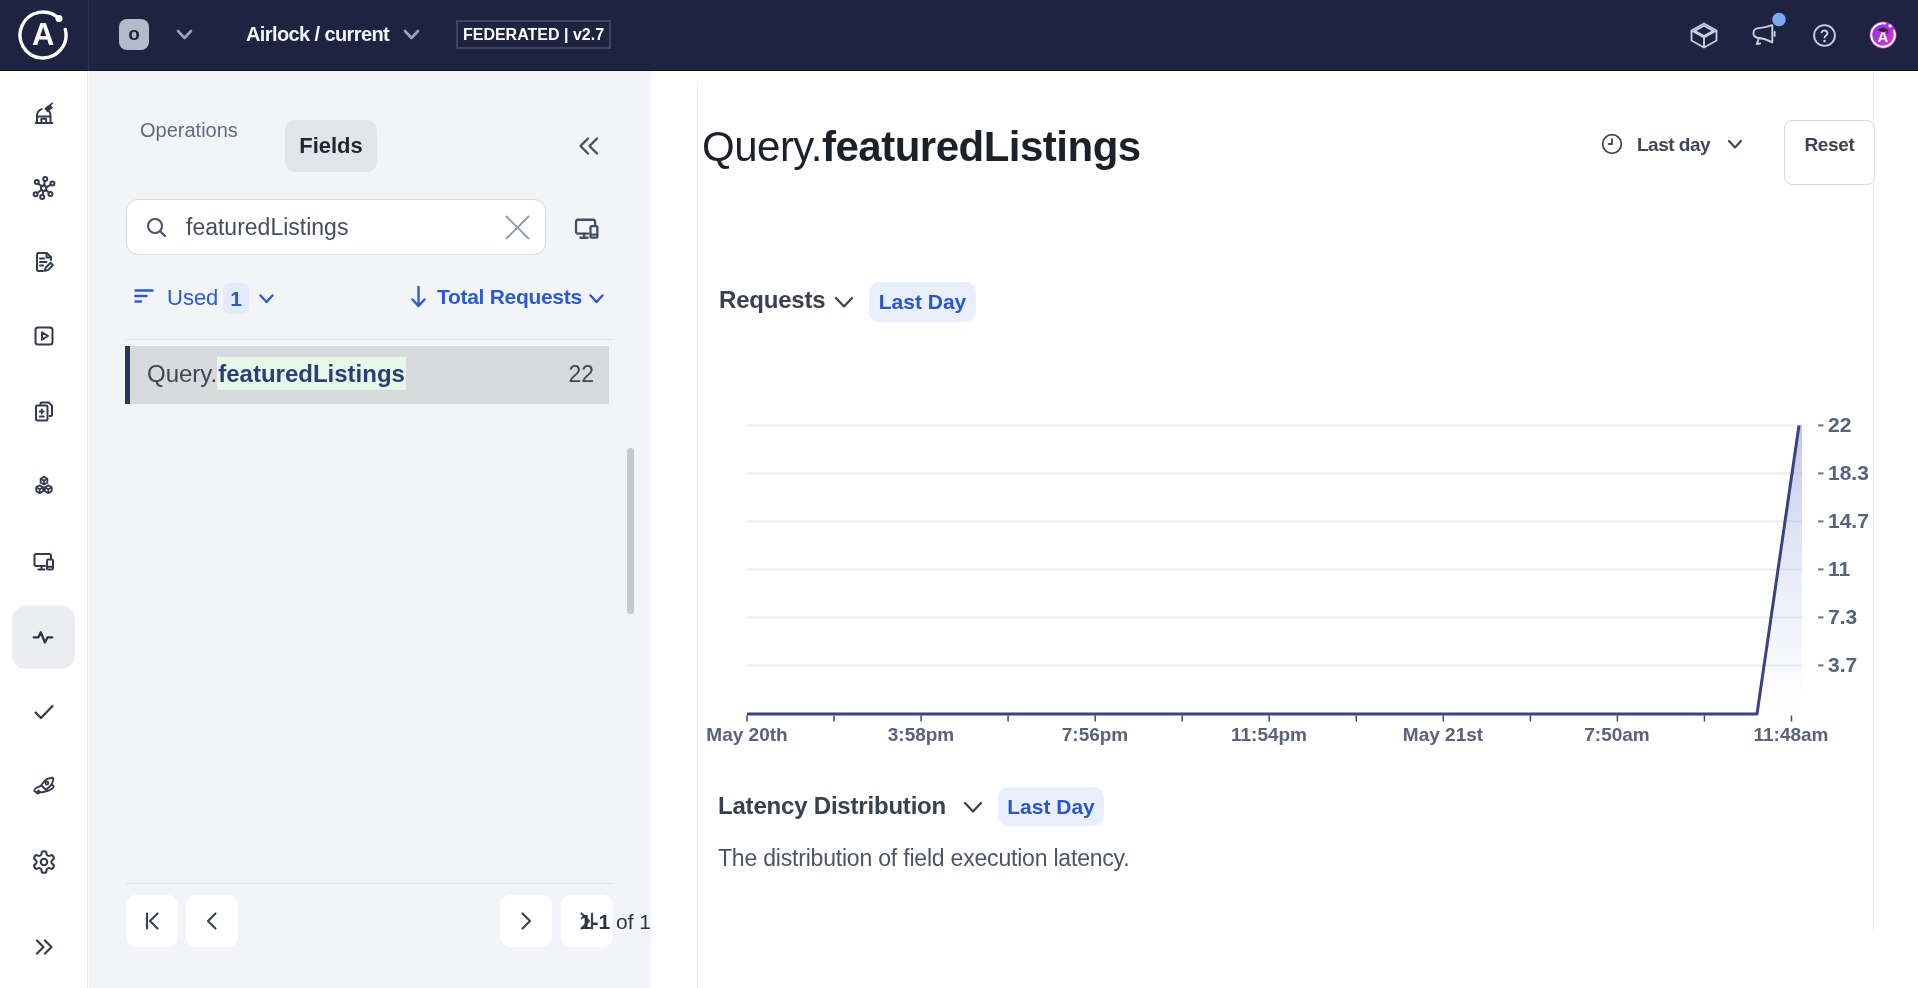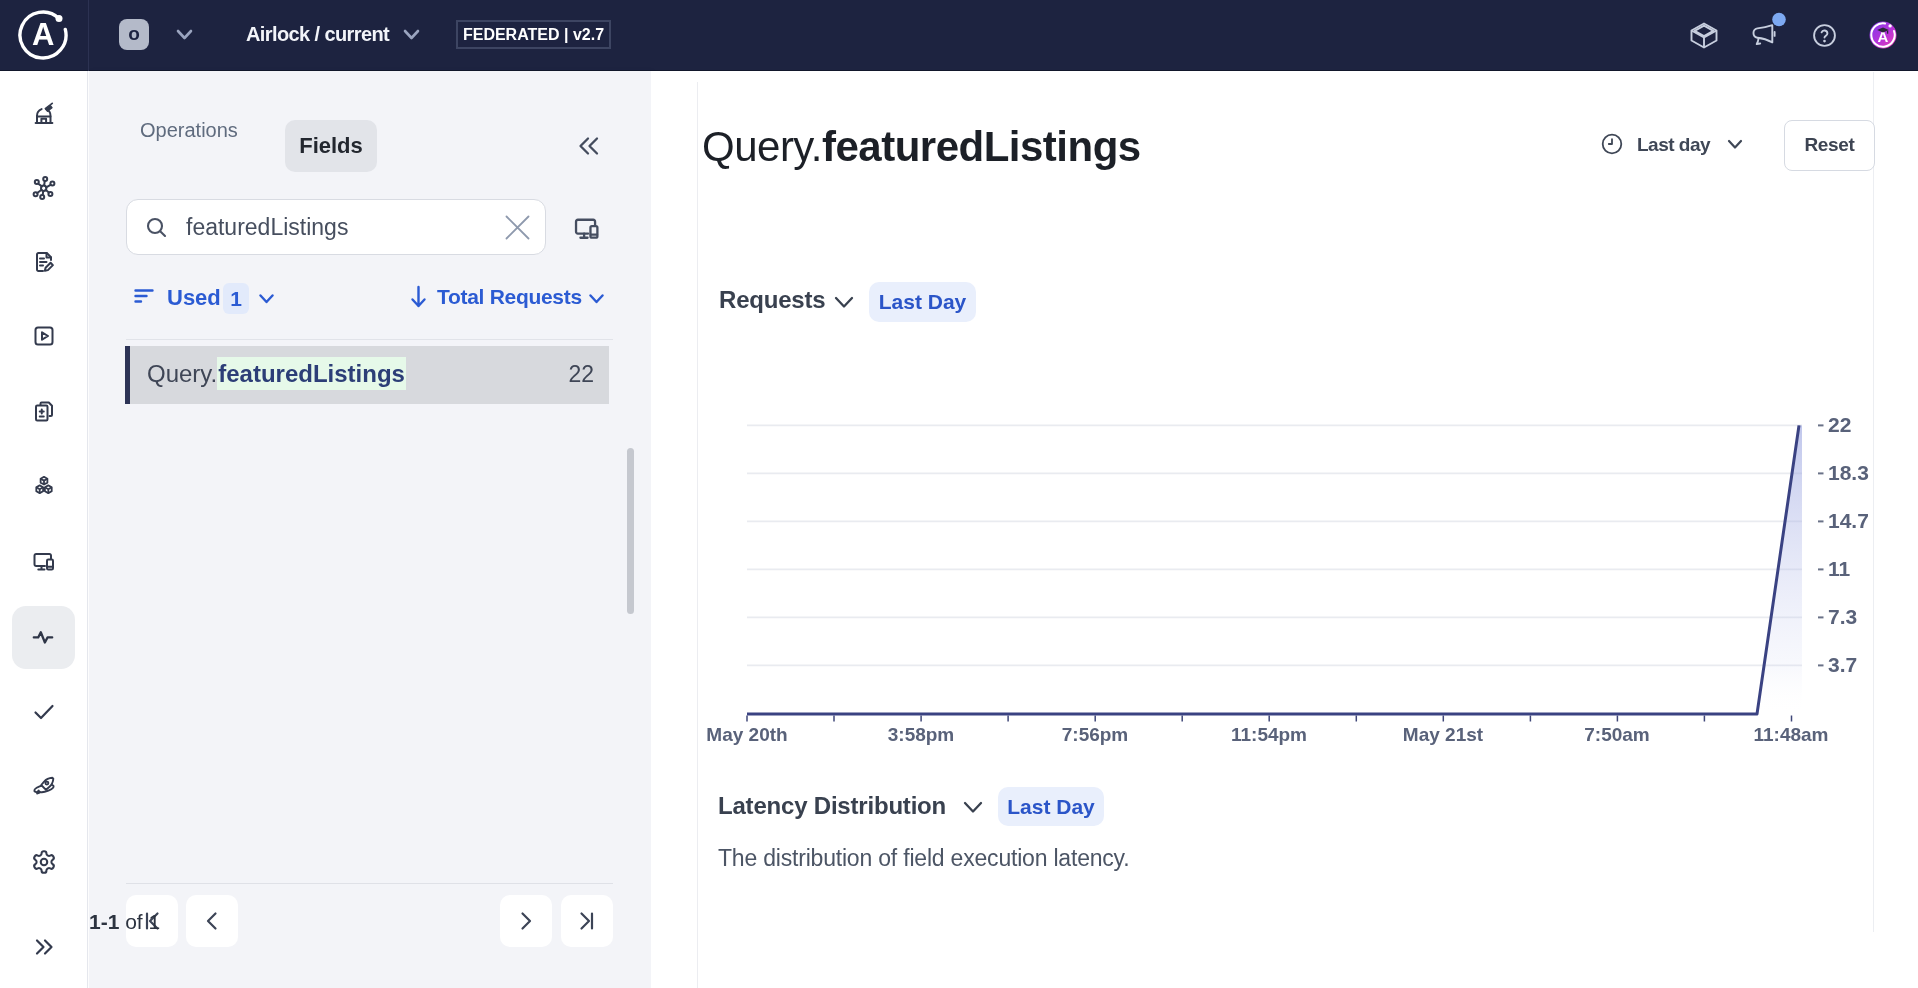--- a/index.html
+++ b/index.html
@@ -26,29 +26,29 @@
   #searchbox { left:37px; top:128px; width:420px; height:56px; background:#fff; border:1.5px solid #d8dbe2; border-radius:12px; }
   #searchtext { left:97px; top:143px; font-size:23px; color:#464e5e; }
   #devicebtn { left:483px; top:143px; }
   #divider1 { left:37px; top:268px; width:487px; height:1px; background:#e1e3e9; }
   #item { left:36px; top:275px; width:484px; height:58px; background:#d7d9dd; border-left:5px solid #2d3456; }
   #itemtext { left:58px; top:289px; font-size:24px; color:#3f4656; }
   #itemcount { left:0; top:290px; width:505px; text-align:right; font-size:23px; color:#3f4656; }
   #lscroll { left:538px; top:377px; width:7px; height:166px; background:#c5c8cf; border-radius:4px; }
   #pagdiv { left:37px; top:812px; width:487px; height:1px; background:#dfe1e7; }
   .pbtn { position:absolute; top:824px; width:52px; height:52px; background:#fff; border-radius:10px; }
-  #pagtext { left:0; top:839px; width:562px; text-align:left; font-size:21px; color:#2c3340; }
+  #pagtext { left:0; top:839px; width:562px; text-align:right; font-size:21px; color:#2c3340; }
   
   #main { position:absolute; left:651px; top:71px; width:1267px; height:917px; background:#fff; }
   #vline1 { position:absolute; left:46px; top:11px; width:1px; height:906px; background:#ecedf1; }
   #vline2 { position:absolute; left:1222px; top:1px; width:1px; height:860px; background:#eceef2; }
   #title { position:absolute; left:51px; top:52px; font-size:42px; color:#1c2027; letter-spacing:-0.5px; }
   #title b { font-weight:bold; }
   #subtitle { position:absolute; left:51px; top:122px; font-size:25px; color:#4c5668; }
-  #resetbtn { position:absolute; left:1133px; top:49px; width:91px; height:51px; border:1.5px solid #d6dae2; border-radius:8px; background:#fff; font-size:19px; font-weight:bold; color:#3d4452; text-align:center; line-height:48px; letter-spacing:-0.3px; }
+  #resetbtn { position:absolute; left:1133px; top:49px; width:91px; height:65px; border:1.5px solid #d6dae2; border-radius:8px; background:#fff; font-size:19px; font-weight:bold; color:#3d4452; text-align:center; line-height:48px; letter-spacing:-0.3px; }
   .secttitle { position:absolute; font-size:24px; font-weight:bold; color:#39414f; letter-spacing:-0.2px; }
   .pill { position:absolute; height:40px; background:#e9effc; border-radius:10px; color:#2b55c8; font-weight:bold; font-size:21px; text-align:center; }
   .sectdesc { position:absolute; font-size:23px; color:#4c5565; letter-spacing:-0.2px; }
 </style>
 </head>
 <body>
 <div id="topbar">
   <div class="sep"></div>
 
   <svg class="abs" style="left:18px;top:10px" width="50" height="50" viewBox="0 0 50 50">
@@ -199,21 +199,21 @@
   <svg class="pw" id="devicebtn" width="30" height="30" viewBox="0 0 26 26" fill="none" stroke="#454d60" stroke-width="2" stroke-linecap="round" stroke-linejoin="round">
     <path d="M20 10V6.7A1.6 1.6 0 0 0 18.4 5H5.1A1.6 1.6 0 0 0 3.5 6.7v8.6A1.6 1.6 0 0 0 5.1 17h8.9"></path>
     <path d="M10.5 17v3.5M7.3 20.6h6.2"></path>
     <rect x="16" y="10.5" width="6" height="10" rx="1.3"></rect>
     <path d="M16.3 17.8h5.4"></path>
   </svg>
 
   <svg class="pw" style="left:45px;top:216px" width="20" height="22" viewBox="0 0 20 22" stroke="#2b5bd3" stroke-width="2.4" stroke-linecap="round">
     <path d="M1.5 3.5h17M1.5 9h11M1.5 14.5h5.5"></path>
   </svg>
-  <div class="pw" style="left:78px;top:214px;font-size:22px;font-weight:bold;color:#2b5bd3">Used</div>
+  <div class="pw" style="left:78px;top:214px;font-size:22px;font-weight:normal;color:#2b5bd3">Used</div>
   <div class="pw" style="left:134px;top:212px;width:26px;height:31px;background:#e2eafb;border-radius:6px;color:#2b5bd3;font-weight:bold;font-size:21px;text-align:center;line-height:31px">1</div>
   <svg class="pw" style="left:170px;top:223px" width="15" height="11" viewBox="0 0 15 11">
       <path d="M1.5 1.5l6 6.5 6-6.5" fill="none" stroke="#2b5bd3" stroke-width="2.4" stroke-linecap="round" stroke-linejoin="round"></path>
     </svg>
   <svg class="pw" style="left:321px;top:214px" width="17" height="24" viewBox="0 0 17 24" fill="none" stroke="#2b5bd3" stroke-width="2.4" stroke-linecap="round" stroke-linejoin="round">
     <path d="M8.5 2v19M8.5 21l-6-6.5M8.5 21l6-6.5"></path>
   </svg>
   <div class="pw" style="left:348px;top:214px;font-size:21px;font-weight:bold;color:#2b5bd3;letter-spacing:-0.3px">Total Requests</div>
   <svg class="pw" style="left:500px;top:223px" width="15" height="11" viewBox="0 0 15 11">
       <path d="M1.5 1.5l6 6.5 6-6.5" fill="none" stroke="#2b5bd3" stroke-width="2.4" stroke-linecap="round" stroke-linejoin="round"></path>

